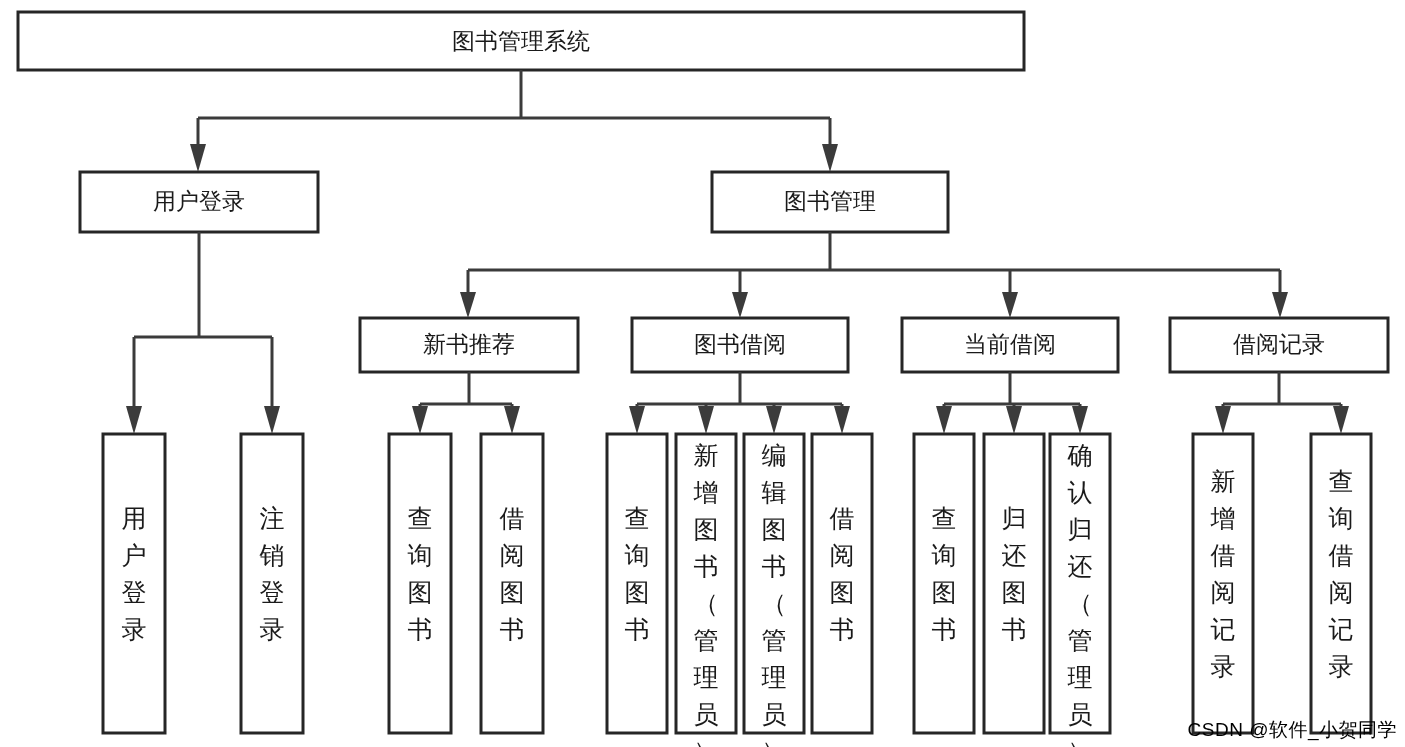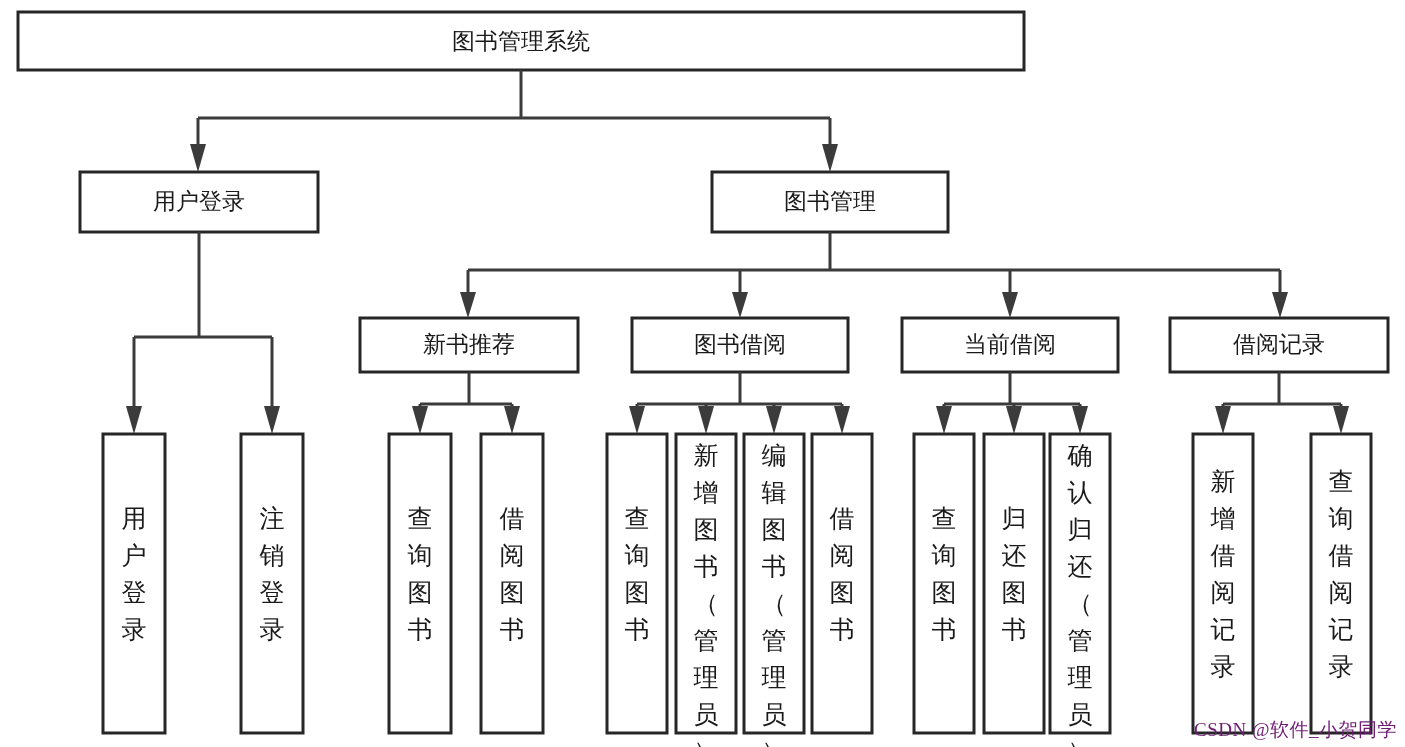--- a/index.html
+++ b/index.html
@@ -51,23 +51,23 @@
   .leaf-label {
     font-family: "Liberation Sans", sans-serif;
     font-size: 25px;
     fill: #1a1a1a;
     text-anchor: middle;
   }
   .watermark {
     position: absolute;
     right: 8px;
     bottom: 4px;
-    font-family: Liberation Serif, serif;
+    font-family: Liberation Sans, sans-serif;
     font-size: 19px;
-    color: #701a75;
+    color: #000000;
     letter-spacing: 0.5px;
     white-space: nowrap;
     pointer-events: none;
   }
 </style>
 </head>
 <body>
 
 <div id="diagram-root">
   <svg width="1405" height="747" viewBox="0 0 1405 747" xmlns="http://www.w3.org/2000/svg">

